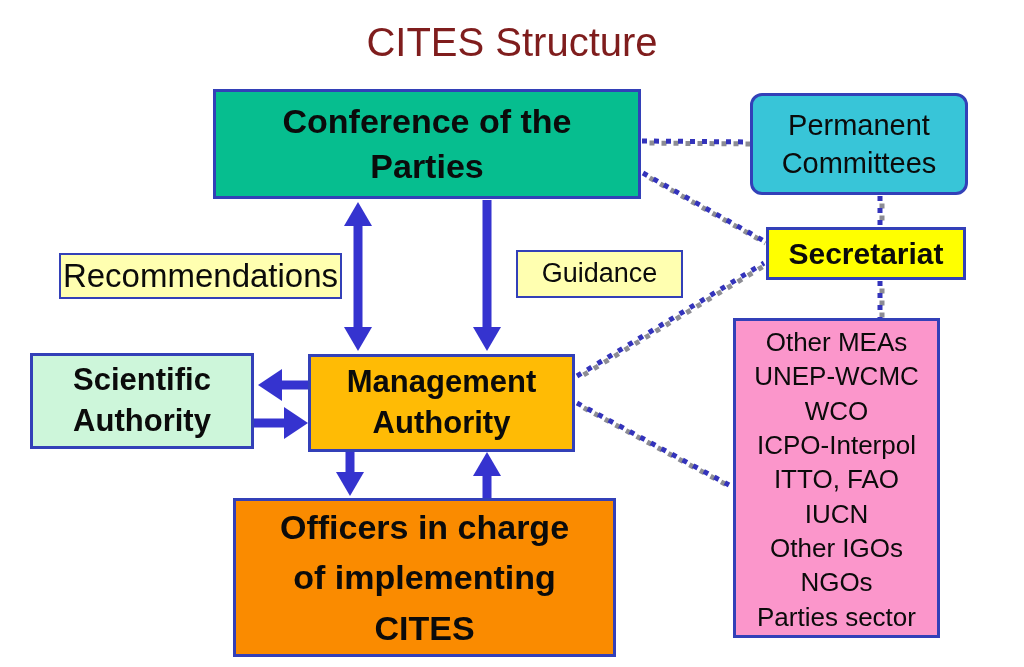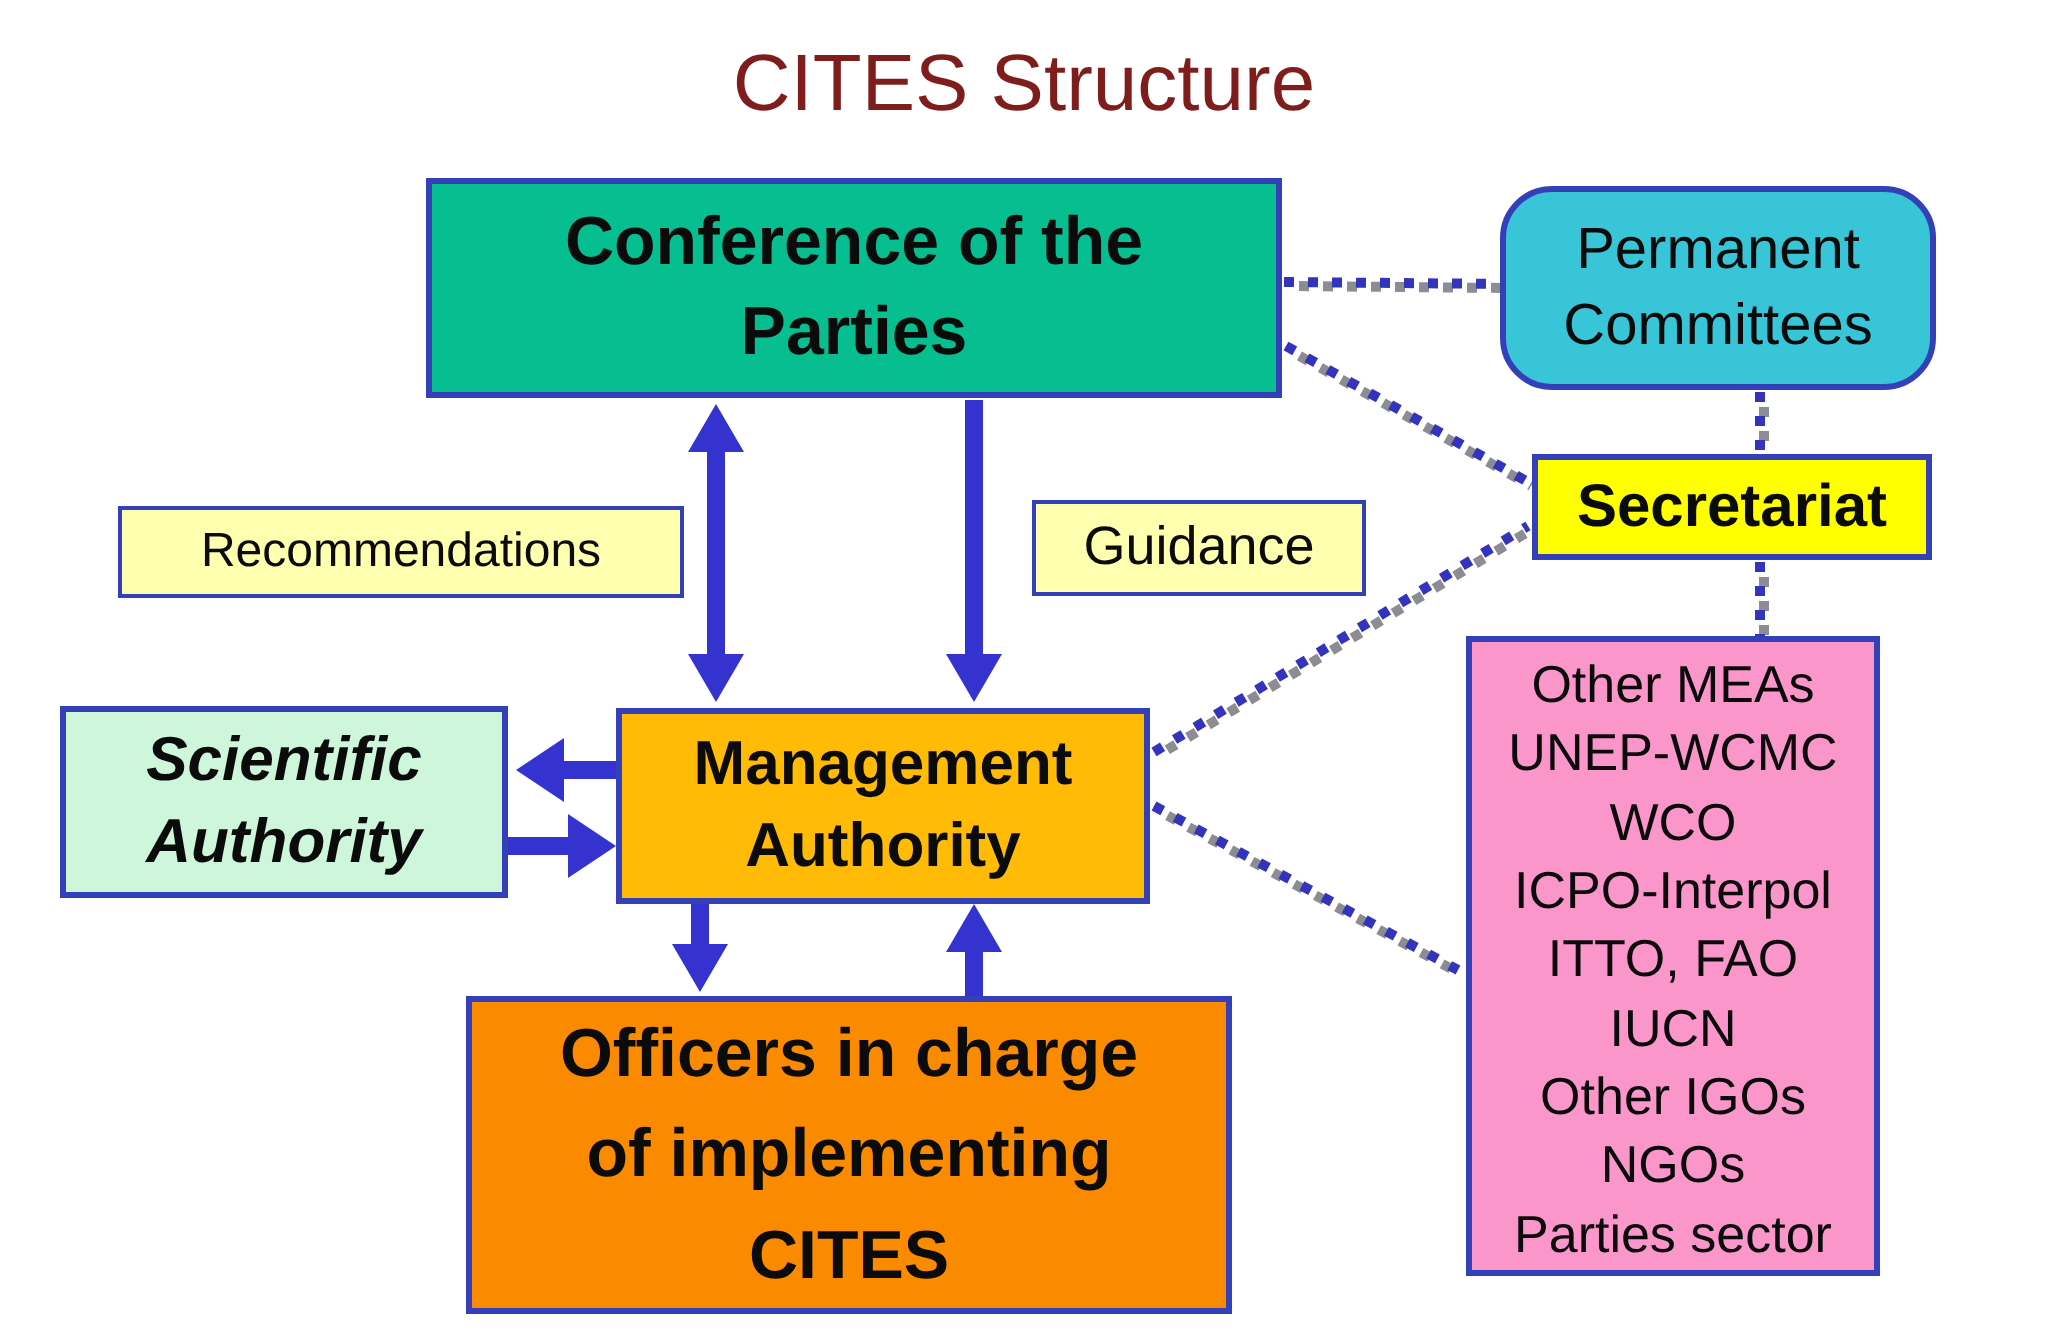--- a/index.html
+++ b/index.html
@@ -11,25 +11,25 @@
   .title{
     position:absolute;left:0;top:20px;width:1024px;margin:0;
     text-align:center;font-size:40px;font-weight:400;color:#7f1d1d;z-index:2;
   }
   .box{
     position:absolute;z-index:2;border:3px solid #3340B8;box-sizing:border-box;
     display:flex;flex-direction:column;justify-content:center;align-items:center;
     text-align:center;color:#0b0b0b;line-height:1.32;
   }
   .box-conference{left:213px;top:89px;width:428px;height:110px;background:#06BE8F;font-size:34px;font-weight:700;}
-  .box-permanent{left:750px;top:93px;width:218px;height:102px;background:#38C5D8;font-size:29px;font-weight:400;border-radius:26px;}
+  .box-permanent{left:750px;top:93px;width:218px;height:102px;background:#38C5D8;font-size:29px;font-weight:400;border-radius:12px;}
   .box-secretariat{left:766px;top:227px;width:200px;height:53px;background:#FFFF00;font-size:30px;font-weight:700;}
-  .box-recommendations{left:59px;top:253px;width:283px;height:46px;background:#FFFFB0;font-size:24px;font-weight:400;border-width:2px;}
+  .box-recommendations{left:59px;top:253px;width:283px;height:46px;background:#FFFFB0;font-size:33px;font-weight:400;border-width:2px;}
   .box-guidance{left:516px;top:250px;width:167px;height:48px;background:#FFFFB0;font-size:27px;font-weight:400;border-width:2px;}
-  .box-scientific{left:30px;top:353px;width:224px;height:96px;background:#CDF6DA;font-size:31px;font-weight:700;font-style:italic;}
+  .box-scientific{left:30px;top:353px;width:224px;height:96px;background:#CDF6DA;font-size:31px;font-weight:700;}
   .box-management{left:308px;top:354px;width:267px;height:98px;background:#FFBB05;font-size:31px;font-weight:700;}
   .box-officers{left:233px;top:498px;width:383px;height:159px;background:#FA8B00;font-size:34px;font-weight:700;line-height:1.48;}
   .box-partners{left:733px;top:318px;width:207px;height:320px;background:#FB96CB;font-size:26px;font-weight:400;justify-content:space-around;padding:4px 0;}
   .box div{width:100%;}
 </style>
 </head>
 <body>
 
 <div class="stage">
 

